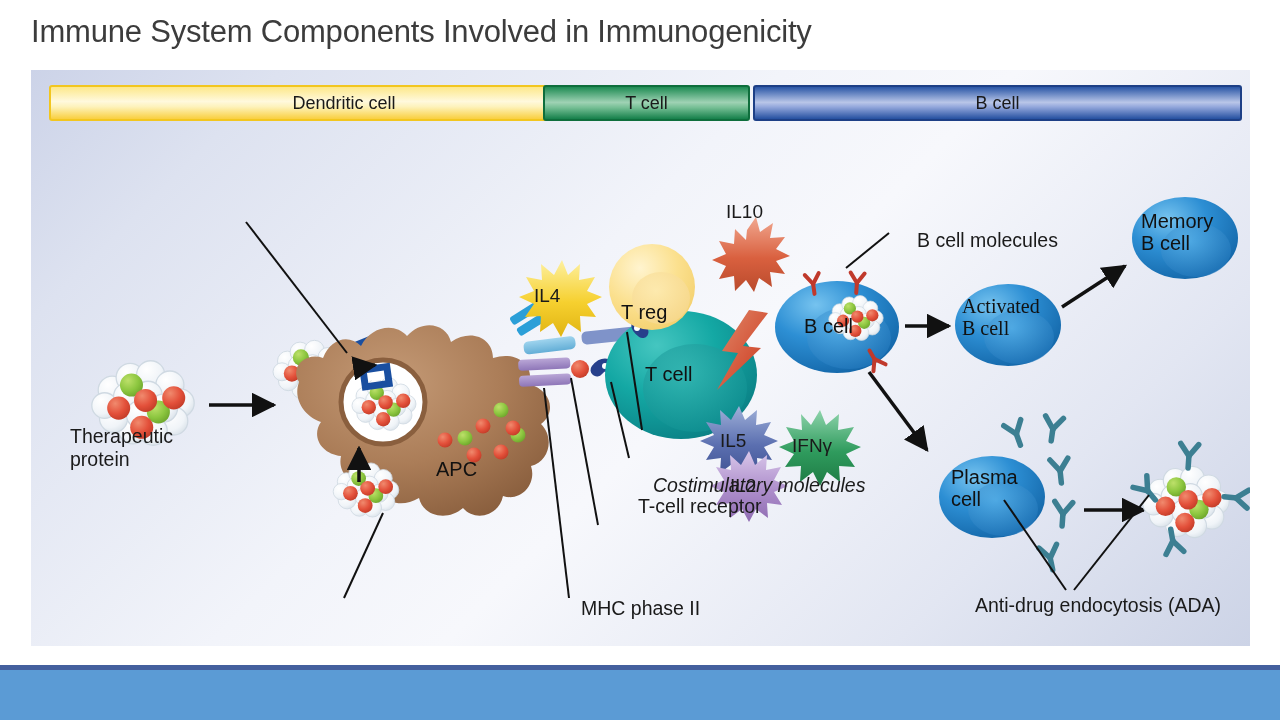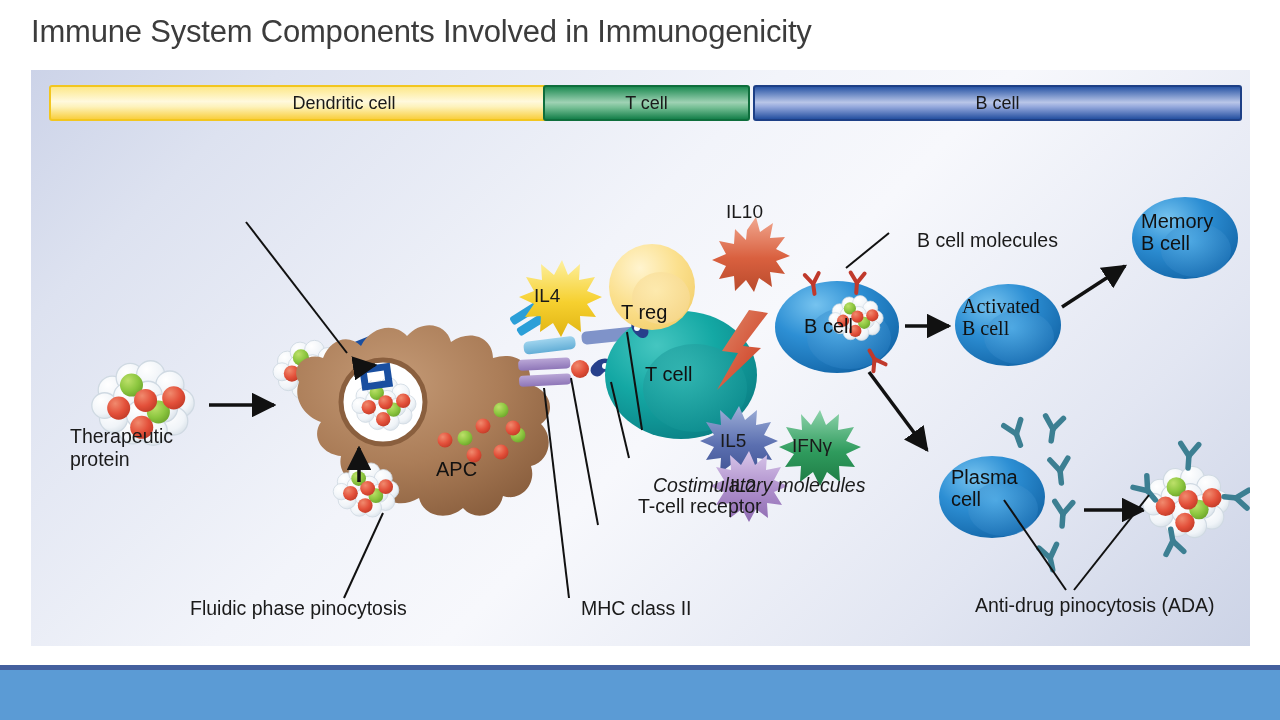--- a/index.html
+++ b/index.html
@@ -428,23 +428,22 @@
 cell</div>
 
   <div class="cytokine-text" style="left:503px;top:195px;">IL4</div>
   <div class="cytokine-text" style="left:695px;top:111px;">IL10</div>
   <div class="cytokine-text" style="left:689px;top:340px;">IL5</div>
   <div class="cytokine-text" style="left:699px;top:385px;">IL2</div>
   <div class="cytokine-text" style="left:761px;top:345px;">IFNγ</div>
 
   <div class="dlabel" style="left:27px;top:355px;margin-left:12px;">Therapeutic
 protein</div>
-  <div class="dlabel" style="left:159px;top:527px;">Fluidic phase pinocytosis</div>
-  <div class="dlabel" style="left:550px;top:527px;">MHC class II</div>
+  <div class="dlabel" style="left:550px;top:527px;">MHC phase II</div>
   <div class="dlabel" style="left:607px;top:413px;margin-top:12px;">T-cell receptor</div>
   <div class="dlabel" style="left:622px;top:404px;font-style:italic;">Costimulatory molecules</div>
   <div class="dlabel" style="left:886px;top:159px;">B cell molecules</div>
-  <div class="dlabel" style="left:944px;top:524px;">Anti-drug pinocytosis (ADA)</div>
+  <div class="dlabel" style="left:944px;top:524px;">Anti-drug endocytosis (ADA)</div>
 
 </div>
 
 <div id="footer-rule"></div>
 <div id="footer-band"></div>
 
 </body></html>

